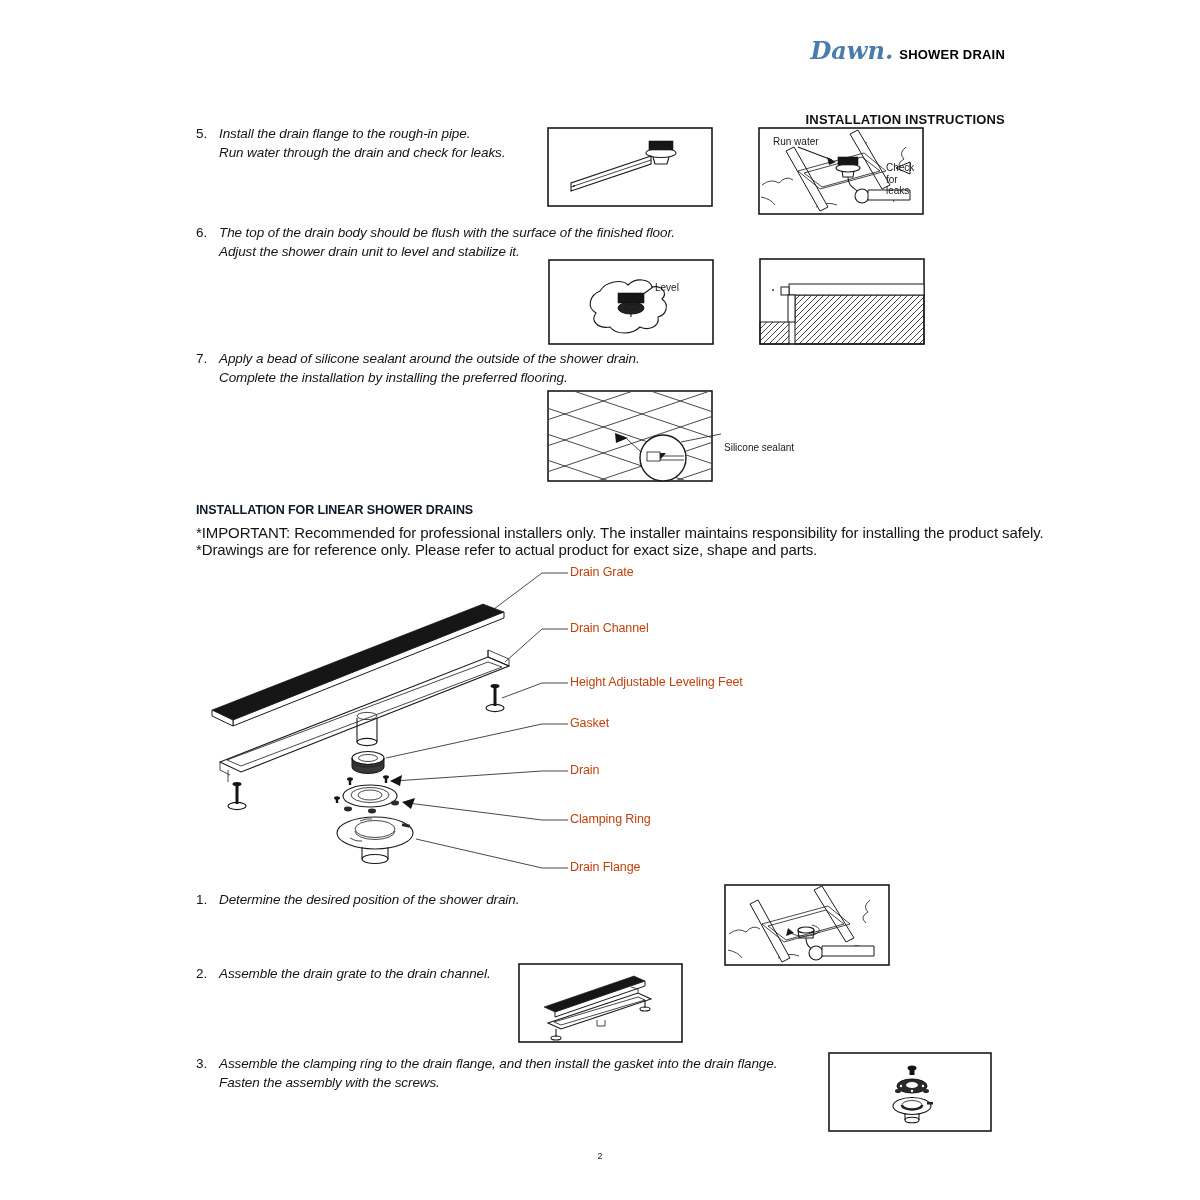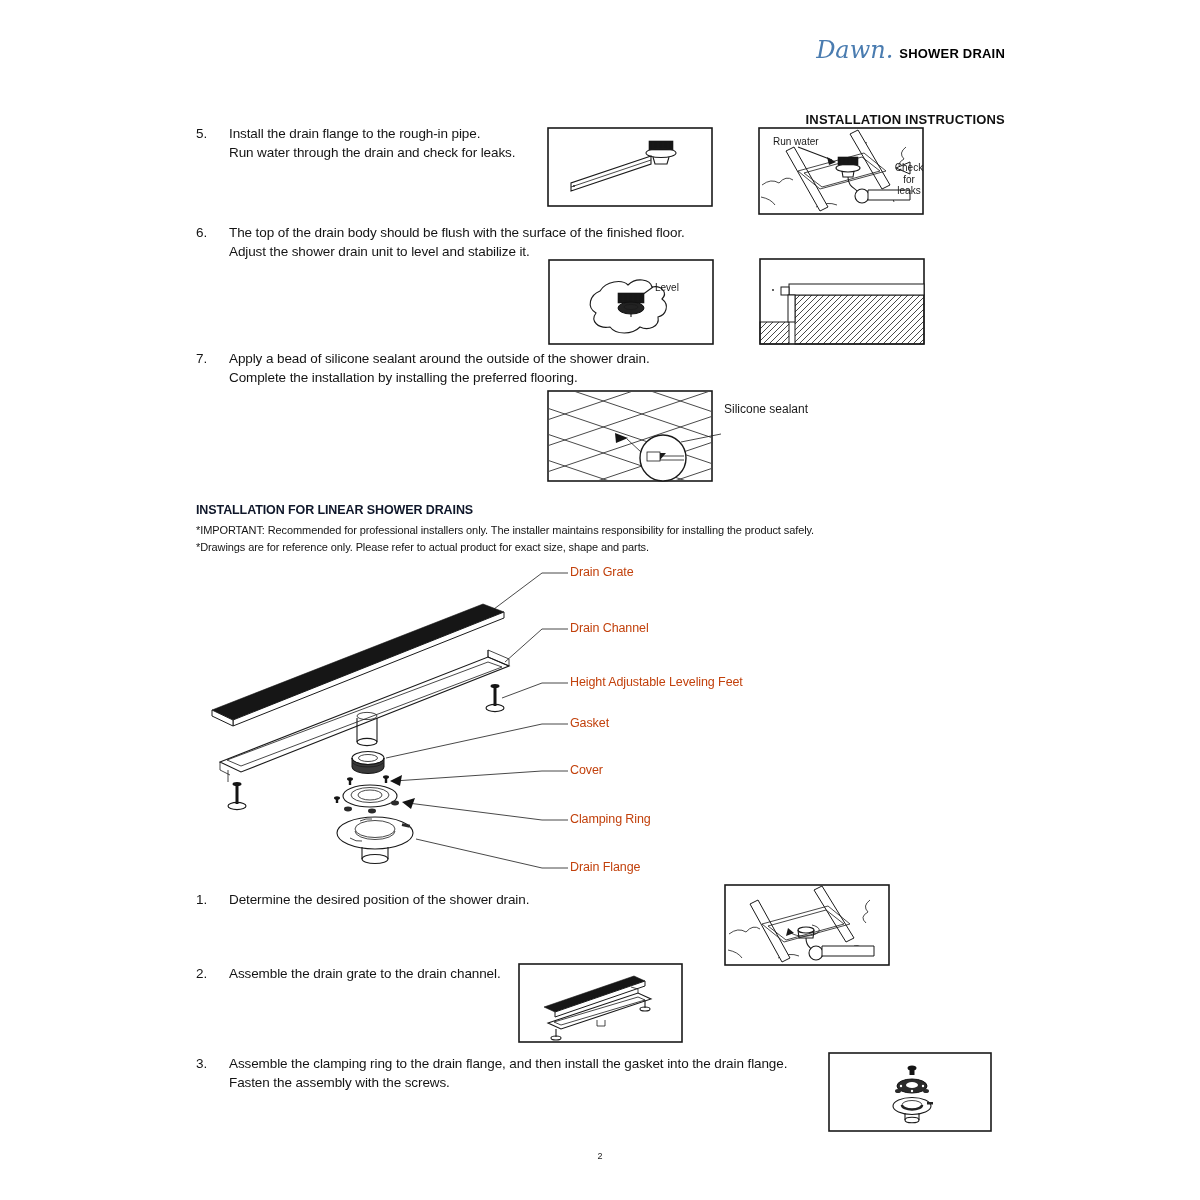--- a/index.html
+++ b/index.html
@@ -1,40 +1,40 @@
 <!DOCTYPE html>
 <html><head>
 <meta charset="utf-8">
 <style>
   html,body{margin:0;padding:0;background:#ffffff;}
   #page{position:relative;width:1200px;height:1200px;background:#ffffff;overflow:hidden;
         font-family:"Liberation Sans",sans-serif;color:#1f1f1f;}
   
   .hdr-line1{position:absolute;top:36px;right:195px;display:flex;align-items:baseline;white-space:nowrap;}
-  .brand{font-family:"DejaVu Serif",serif;font-style:italic;font-size:24px;color:#4a7cb0;margin-right:6px;}
+  .brand{font-family:"DejaVu Serif",serif;font-style:italic;font-size:24px;color:#4a7cb0;margin-right:6px;font-weight:bold;}
   .hdr-bold{font-size:13px;font-weight:bold;color:#000000;letter-spacing:.2px;}
   .hdr-line2{position:absolute;top:64px;right:195px;font-size:13px;font-weight:bold;color:#111;letter-spacing:.2px;margin-top:48px;}
   
   .step{position:absolute;left:196px;font-size:13.5px;line-height:19px;letter-spacing:-.1px;color:#141414;}
   .step .num{position:absolute;left:0;top:0;}
-  .step .body{display:block;margin-left:33px;white-space:nowrap;}
+  .step .body{display:block;margin-left:23px;white-space:nowrap;font-style:italic;}
   
   .sec-head{position:absolute;left:196px;top:503px;font-size:12.5px;font-weight:bold;color:#0f172a;letter-spacing:-.1px;}
-  .note{position:absolute;left:196px;font-size:11px;color:#141414;letter-spacing:-.1px;white-space:nowrap;}
+  .note{position:absolute;left:196px;font-size:15px;color:#141414;letter-spacing:-.1px;white-space:nowrap;}
   
   .diag{position:absolute;}
   .diag svg{display:block;overflow:visible;}
   .ln{fill:none;stroke:#1a1a1a;stroke-width:1.1;}
   .lnthin{fill:none;stroke:#1a1a1a;stroke-width:.8;}
   .box{fill:#ffffff;stroke:#1a1a1a;stroke-width:1.6;}
   .blk{fill:#161616;stroke:#161616;stroke-width:.6;}
   .wht{fill:#ffffff;stroke:#1a1a1a;stroke-width:1;}
   
   .anno{position:absolute;font-size:10px;line-height:11.5px;color:#1a1a1a;white-space:nowrap;}
-  .pre{white-space:pre-line;text-align:center;}
+  .pre{white-space:pre-line;}
   
   .part-label{position:absolute;left:570px;font-size:12.5px;color:#c2410c;letter-spacing:-.1px;white-space:nowrap;}
   .pagenum{position:absolute;top:1151px;left:0;width:1200px;text-align:center;font-size:9px;color:#222;}
 </style>
 </head>
 <body>
 
 <div id="page">
 
   <div class="hdr-line1">
@@ -144,21 +144,21 @@
       </g>
       <line class="lnthin" x1="94" y1="62" x2="80" y2="49"></line>
       <polygon points="68,43 81,48 69,53" fill="#141414"></polygon>
       <circle cx="116" cy="68" r="23" fill="#ffffff" stroke="#1a1a1a" stroke-width="1.4"></circle>
       <rect class="lnthin" x="100" y="62" width="13" height="9" fill="none"></rect>
       <path class="lnthin" d="M113,66 H137 M113,70 H137"></path>
       <polygon points="113,63 119,63 113,70" fill="#1a1a1a"></polygon>
       <line class="lnthin" x1="134" y1="52" x2="174" y2="44"></line>
     </svg>
   </div>
-  <div class="anno" style="left:724px;top:404px;font-size:12px">Silicone sealant</div>
+  <div class="anno" style="left:724px;top:442px;font-size:10px">Silicone sealant</div>
 
   <div class="sec-head">INSTALLATION FOR LINEAR SHOWER DRAINS</div>
   <div class="note" style="top:524px">*IMPORTANT: Recommended for professional installers only. The installer maintains responsibility for installing the product safely.</div>
   <div class="note" style="top:541px">*Drawings are for reference only. Please refer to actual product for exact size, shape and parts.</div>
 
   <div class="diag" style="left:190px;top:570px">
     <svg width="380" height="315">
 
       <polygon class="blk" points="22,140 293,34 314,42 43,150"></polygon>
       <polygon class="wht" points="43,150 314,42 314,48 43,156"></polygon>
@@ -217,21 +217,21 @@
       <path class="lnthin" d="M378,250 L352,250 L218,233"></path>
       <polygon points="212,232 225,228 221,239" fill="#141414"></polygon>
       <path class="lnthin" d="M378,298 L352,298 L226,269"></path>
     </svg>
   </div>
 
   <div class="part-label" style="top:565px">Drain Grate</div>
   <div class="part-label" style="top:621px">Drain Channel</div>
   <div class="part-label" style="top:675px">Height Adjustable Leveling Feet</div>
   <div class="part-label" style="top:716px">Gasket</div>
-  <div class="part-label" style="top:763px">Cover</div>
+  <div class="part-label" style="top:763px">Drain</div>
   <div class="part-label" style="top:812px">Clamping Ring</div>
   <div class="part-label" style="top:860px">Drain Flange</div>
 
   <div class="step" style="top:890px">
     <span class="num">1.</span>
     <span class="body">Determine the desired position of the shower drain.</span>
   </div>
 
   <div class="diag" style="left:724px;top:884px">
     <svg width="166" height="82">

